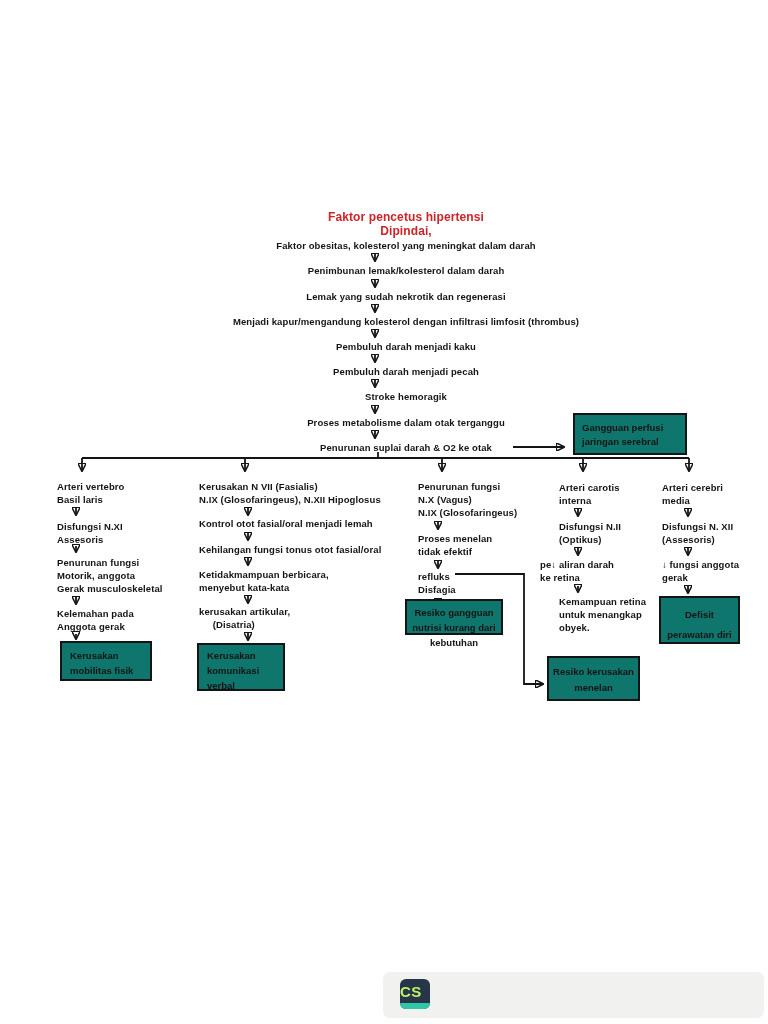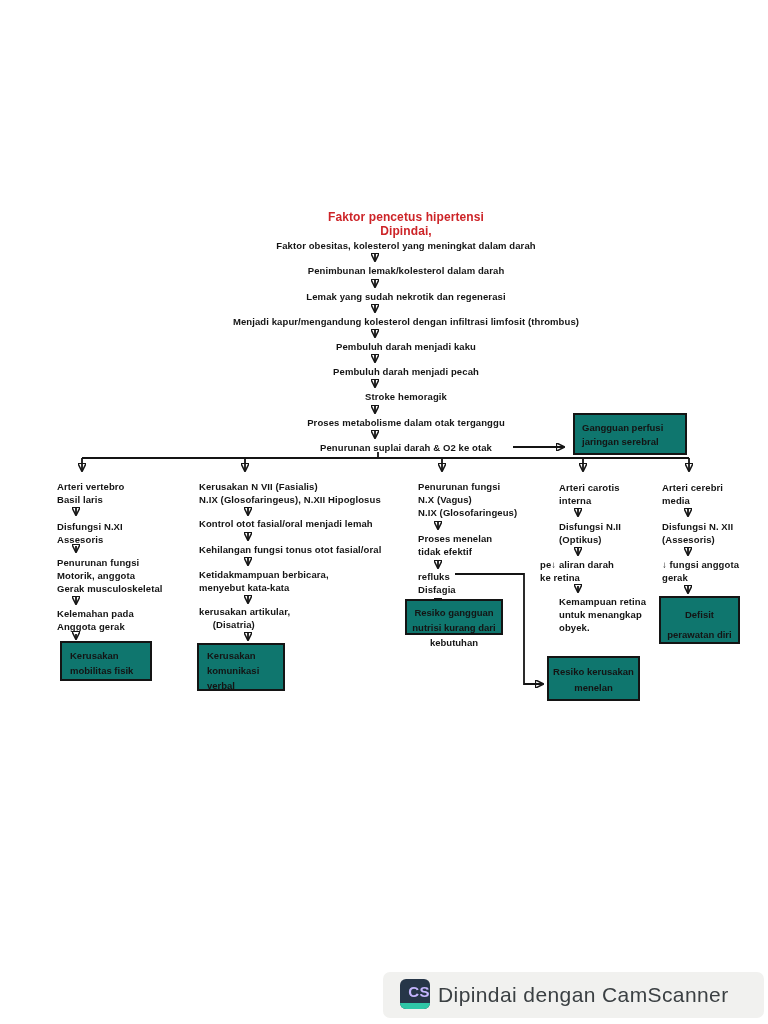--- a/index.html
+++ b/index.html
@@ -42,21 +42,21 @@
   .cs-logo{
     position:absolute;left:17px;top:7px;width:30px;height:30px;
     background:#263648;border-radius:6px;
   }
   .cs-logo .accent{
     position:absolute;left:0;right:0;bottom:0;height:6px;
     background:#2fc7a7;border-radius:0 0 6px 6px;
   }
   .cs-logo .letters{
     position:absolute;left:0;right:0;top:3px;
-    text-align:right;color:#c4b5fd;
+    text-align:left;color:#bef264;
     font:700 15px/20px "Liberation Sans",sans-serif;
     letter-spacing:0.5px;
   }
   .cam-text{
     position:absolute;left:55px;top:9px;
     font:400 21px/28px "Liberation Sans",sans-serif;
     color:#3b4043;letter-spacing:0.4px;white-space:nowrap;
   }
 </style>
 </head>
@@ -197,14 +197,13 @@
 perawatan diri</div>
 
 <div class="box center" style="left:547px;top:656px;width:93px;height:45px;line-height:16px;padding-top:6px">Resiko kerusakan
 menelan</div>
 
 <div class="cam-bar">
   <div class="cs-logo">
     <div class="accent"></div>
     <div class="letters">CS</div>
   </div>
-  <div class="cam-text">Dipindai dengan CamScanner</div>
 </div>
 
 </body></html>

